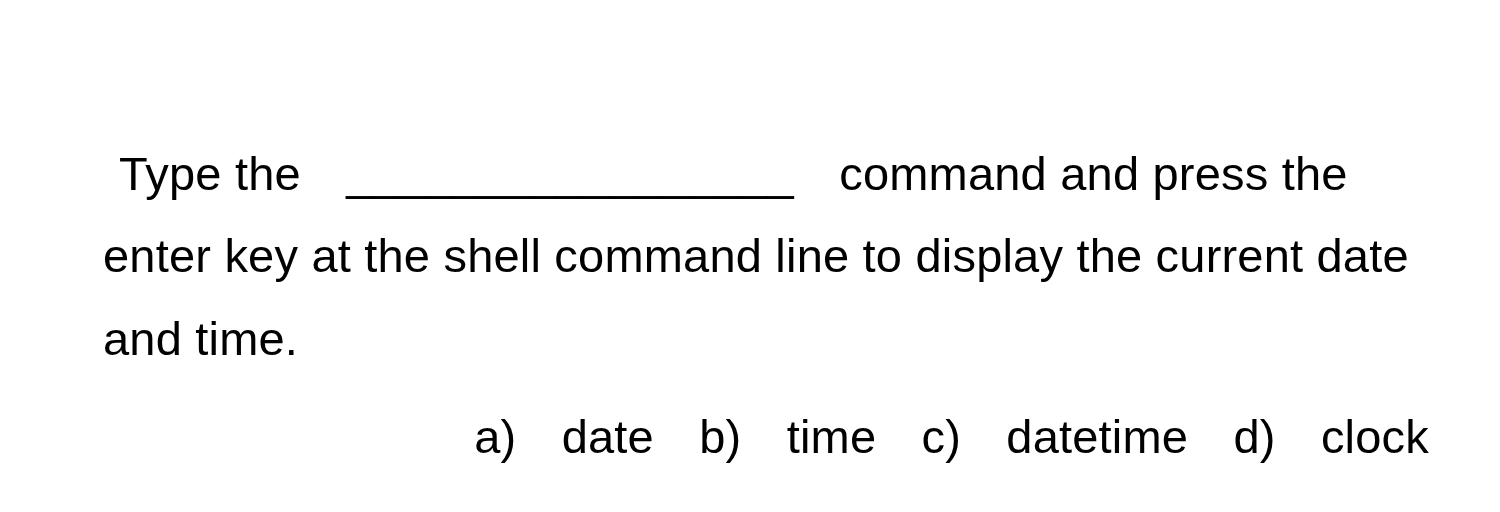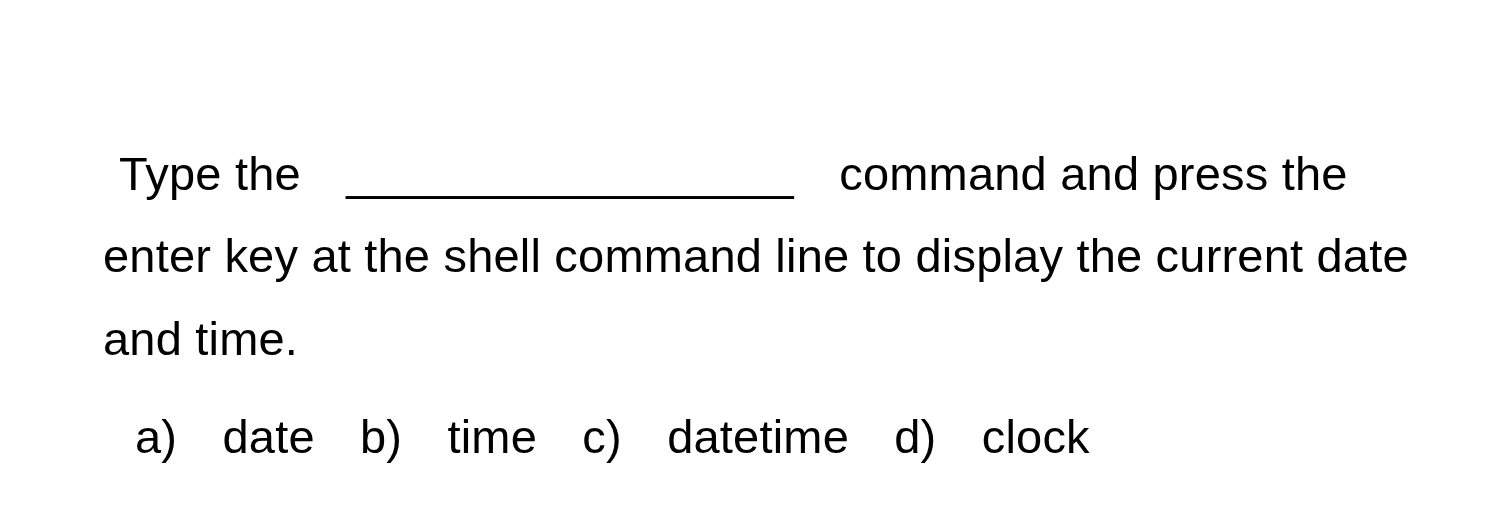--- a/index.html
+++ b/index.html
@@ -21,20 +21,21 @@
       letter-spacing: 0.2px;
     }
     .question-text {
       display: inline;
     }
     .blank {
       display: inline;
     }
     .options-line {
       display: block;
+      text-align: right;
     }
     .option {
       display: inline;
     }
   </style>
 </head>
 <body>
 
 <div class="question-container">
   <span class="question-text">Type the </span><span class="blank">_________________</span><span class="question-text"> command and press the enter key at the shell command line to display the current date and time.</span>

